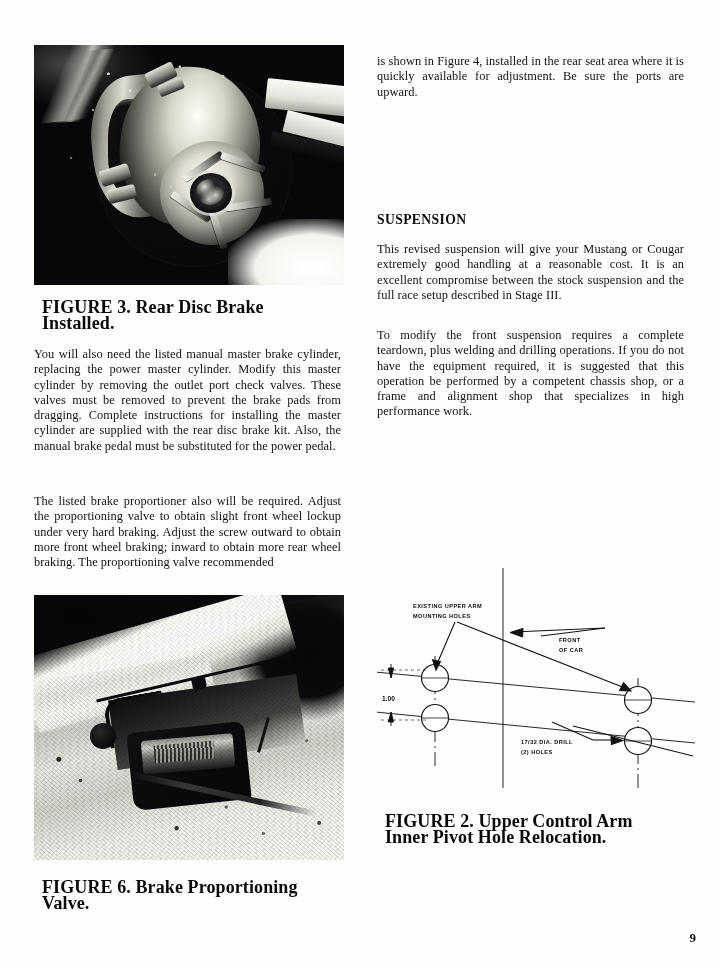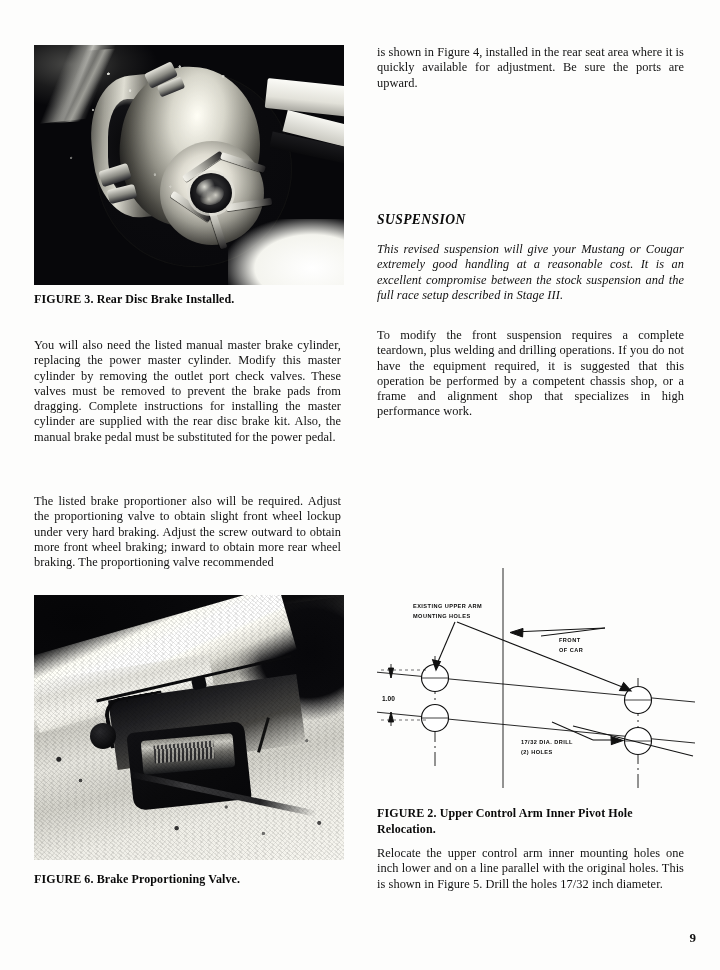--- a/index.html
+++ b/index.html
@@ -37,23 +37,23 @@
   .section-head {
     margin: 0 0 14px 0;
     font-family: "Liberation Serif", serif;
     font-size: 13.6px;
     font-weight: bold;
     letter-spacing: 0.4px;
     color: #0b0b0b;
   }
 
   .fig-caption {
-    margin: 0;
+    margin: 8px;
     font-family: "Liberation Serif", serif;
-    font-size: 12px;
+    font-size: 18px;
     font-weight: bold;
     line-height: 15.5px;
     color: #0a0a0a;
     letter-spacing: 0.1px;
   }
 
   .page-num {
     position: absolute;
     right: 24px;
     bottom: 24px;
@@ -346,21 +346,21 @@
     <div class="f3-arm2"></div>
     <div class="f3-arm3"></div>
     <div class="f3-bright"></div>
     <div class="f3-specks"></div>
   </div>
 
   <div class="col col-left" style="top: 292px;">
     <p class="fig-caption">FIGURE 3. Rear Disc Brake Installed.</p>
   </div>
 
-  <div class="col col-left" style="top: 338px;">
+  <div class="col col-left" style="top: 347px;">
     <p class="body">You will also need the listed manual master brake cylinder, replacing the power master cylinder. Modify this master cylinder by removing the outlet port check valves. These valves must be removed to prevent the brake pads from dragging. Complete instructions for installing the master cylinder are supplied with the rear disc brake kit. Also, the manual brake pedal must be substituted for the power pedal.</p>
   </div>
 
   <div class="col col-left" style="top: 494px;">
     <p class="body">The listed brake proportioner also will be required. Adjust the proportioning valve to obtain slight front wheel lockup under very hard braking. Adjust the screw outward to obtain more front wheel braking; inward to obtain more rear wheel braking. The proportioning valve recommended</p>
   </div>
 
   <div class="photo" id="photo-fig4">
     <div class="ph-layer f4-bg"></div>
     <div class="f4-darktop"></div>
@@ -378,25 +378,25 @@
     <div class="f4-wire"></div>
     <div class="f4-floorline"></div>
     <div class="f4-grain"></div>
     <div class="f4-noise"></div>
   </div>
 
   <div class="col col-left" style="top: 872px;">
     <p class="fig-caption">FIGURE 6. Brake Proportioning Valve.</p>
   </div>
 
-  <div class="col col-right" style="top: 45px;">
+  <div class="col col-right" style="top: 54px;">
     <p class="body">is shown in Figure 4, installed in the rear seat area where it is quickly available for adjustment. Be sure the ports are upward.</p>
   </div>
 
-  <div class="col col-right" style="top: 212px; font-style: italic;">
+  <div class="col col-right" style="top: 212px;">
     <h2 class="section-head">SUSPENSION</h2>
     <p class="body">This revised suspension will give your Mustang or Cougar extremely good handling at a reasonable cost. It is an excellent compromise between the stock suspension and the full race setup described in Stage III.</p>
   </div>
 
   <div class="col col-right" style="top: 328px;">
     <p class="body">To modify the front suspension requires a complete teardown, plus welding and drilling operations. If you do not have the equipment required, it is suggested that this operation be performed by a competent chassis shop, or a frame and alignment shop that specializes in high performance work.</p>
   </div>
 
   <div id="diagram">
     <svg viewBox="0 0 318 235" xmlns="http://www.w3.org/2000/svg">
@@ -461,19 +461,16 @@
         <line x1="216" y1="180" x2="175" y2="162"></line>
         <line x1="196" y1="166" x2="316" y2="196"></line>
       </g>
     </svg>
   </div>
 
   <div class="col col-right" style="top: 806px;">
     <p class="fig-caption">FIGURE 2. Upper Control Arm Inner Pivot Hole Relocation.</p>
   </div>
 
-  <div class="col col-right" style="top: 846px;">
-    <p class="body">Relocate the upper control arm inner mounting holes one inch lower and on a line parallel with the original holes. This is shown in Figure 5. Drill the holes 17/32 inch diameter.</p>
-  </div>
 
   <div class="page-num">9</div>
 
 </div>
 
 </body></html>

